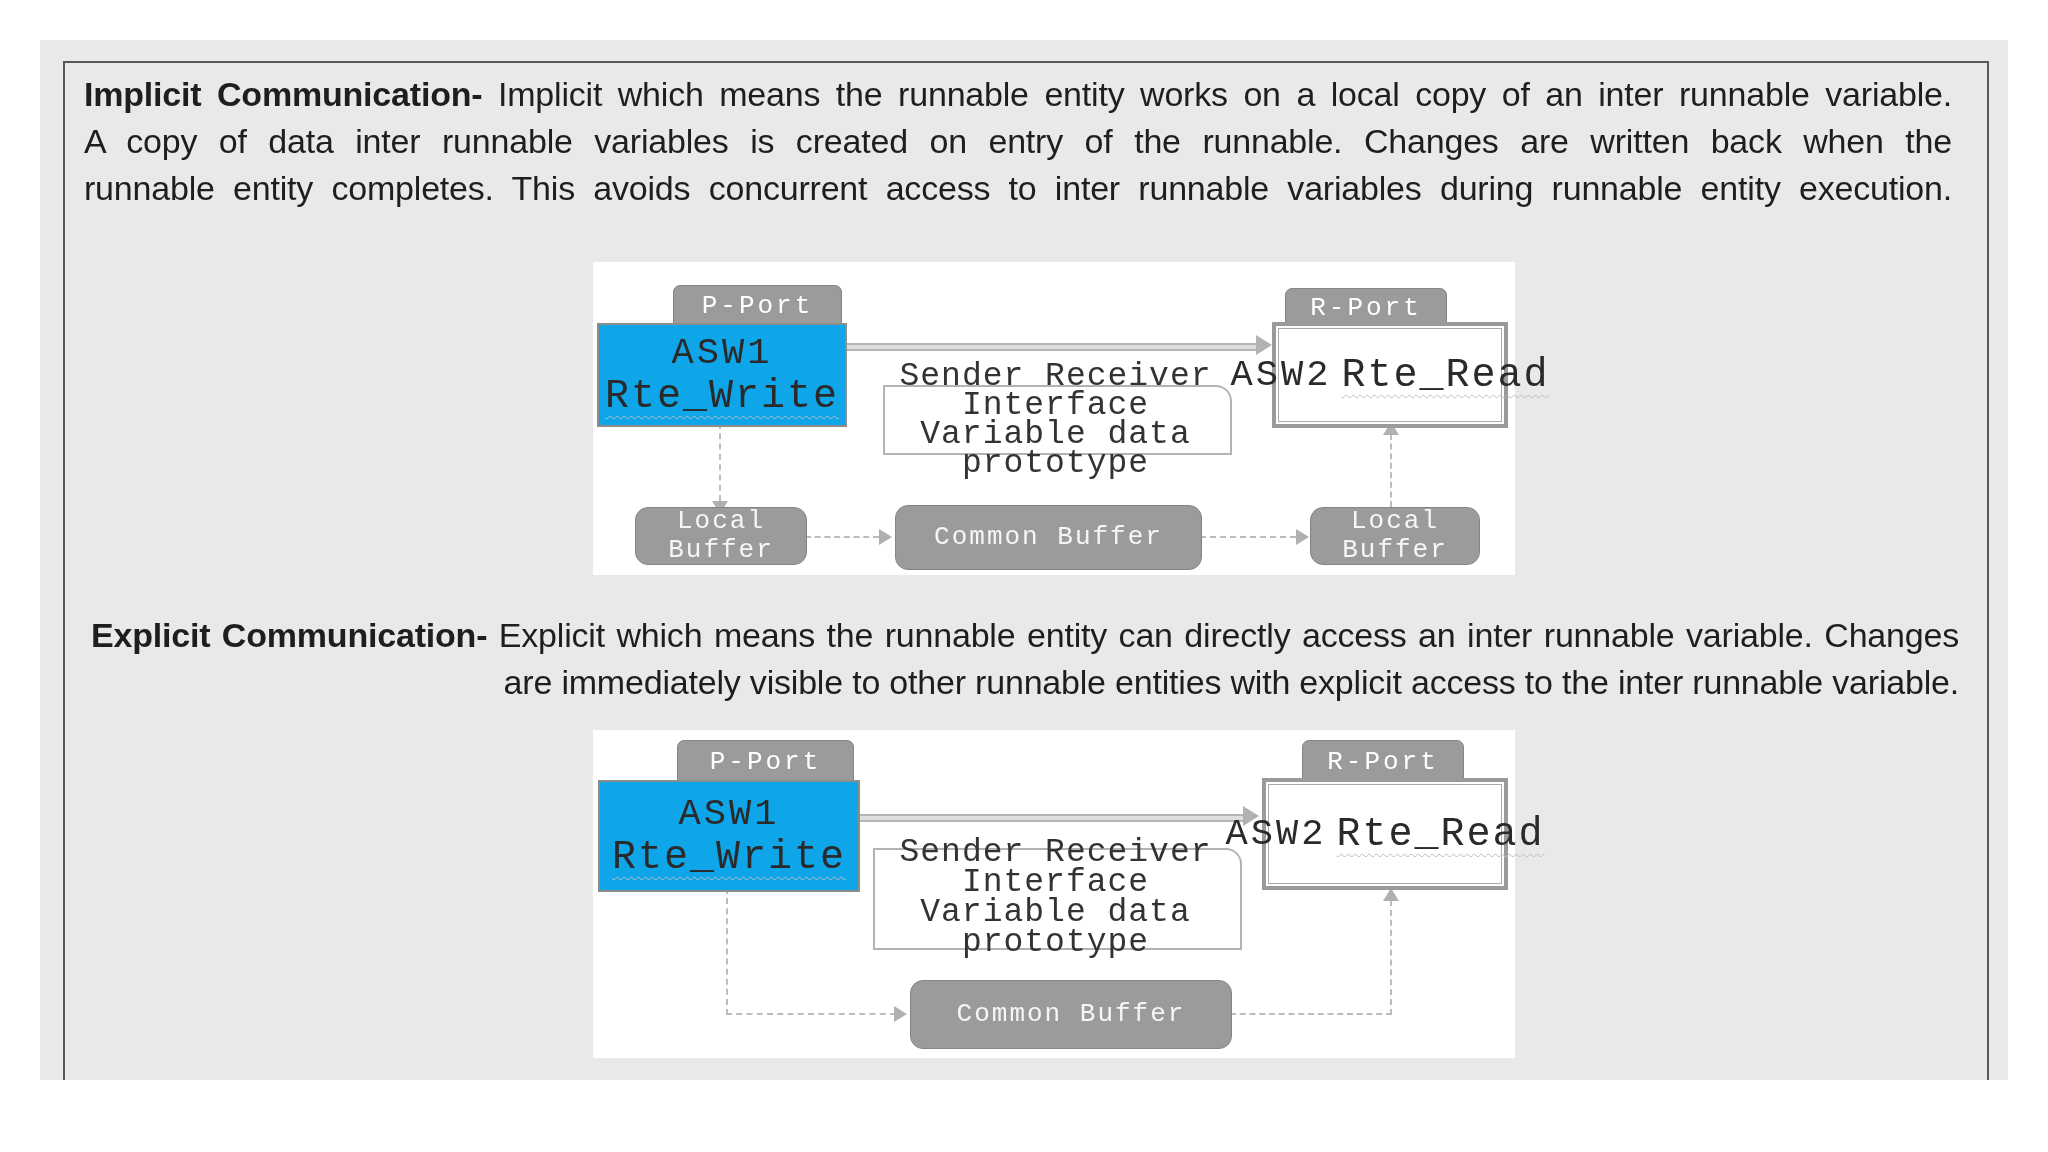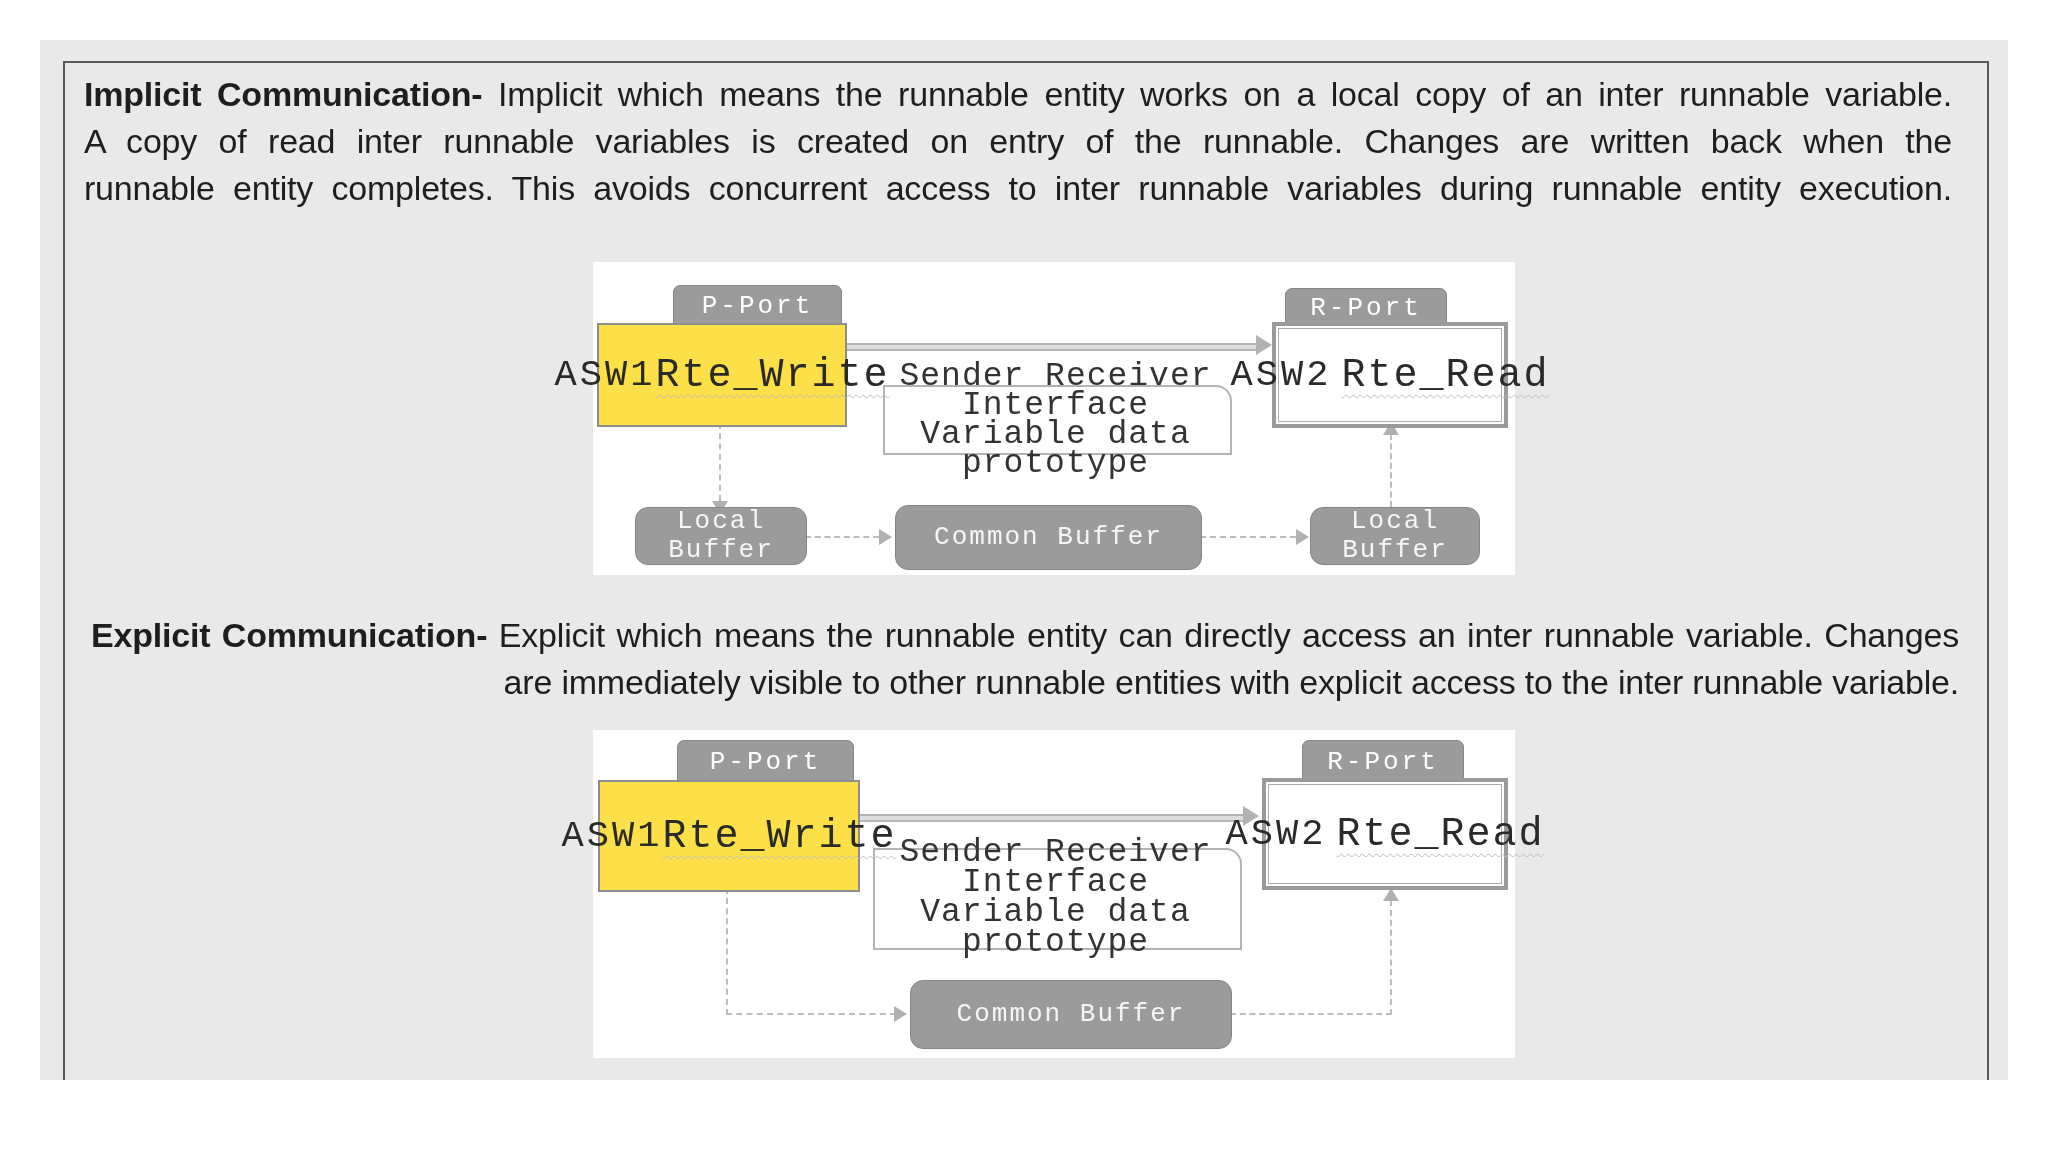--- a/index.html
+++ b/index.html
@@ -17,22 +17,22 @@
   #para-implicit{top:71px;}
   #para-explicit{top:612px;margin-left:7px;}
 
   
   .diagram{position:absolute;background:#ffffff;font-family:Liberation Mono, monospace;}
   #diagram-implicit{left:593px;top:262px;width:922px;height:313px;}
   #diagram-explicit{left:593px;top:730px;width:922px;height:328px;}
 
   .tab{position:absolute;background:#9b9b9b;border:1px solid #868686;border-radius:7px 7px 0 0;
        color:#ffffff;font-size:26px;letter-spacing:3px;display:flex;align-items:center;justify-content:center;z-index:1;}
-  .aswbox{position:absolute;background:#fde047;border:2px solid #8d8d8d;z-index:2;
-          display:flex;align-items:center;justify-content:center;}
+  .aswbox{position:absolute;background:#0ea5e9;border:2px solid #8d8d8d;z-index:2;
+          display:flex;flex-direction:column;align-items:center;justify-content:center;}
   .asw-title{font-size:37px;color:#2a2a2a;letter-spacing:3px;}
   .asw-api{font-size:40px;color:#2a2a2a;letter-spacing:2px;
            text-decoration:underline wavy #bdbdbd 1px;text-underline-offset:8px;}
   .asw2{position:absolute;background:#ffffff;border:4px solid #9a9a9a;z-index:2;}
   .asw2-in{position:absolute;inset:2px;border:1px solid #ababab;
            display:flex;flex-direction:row;align-items:center;justify-content:center;gap:10px;}
 
   
   .arrowbar{position:absolute;height:4px;background:#dedede;border-top:2px solid #b5b5b5;border-bottom:2px solid #b5b5b5;z-index:1;}
   .arrowbar-head{position:absolute;width:0;height:0;border-left:16px solid #b2b2b2;
@@ -59,21 +59,21 @@
 </style>
 </head>
 <body>
 
 <div class="slide">
   <div class="panel"></div>
   <div class="frame"></div>
 
   <div class="para" id="para-implicit">
     <div class="line just"><span class="lead">Implicit Communication-</span><span> Implicit which means the runnable entity works on a local copy of an inter runnable variable.</span></div>
-    <div class="line just">A copy of read inter runnable variables is created on entry of the runnable. Changes are written back when the</div>
+    <div class="line just">A copy of data inter runnable variables is created on entry of the runnable. Changes are written back when the</div>
     <div class="line just">runnable entity completes. This avoids concurrent access to inter runnable variables during runnable entity execution.</div>
   </div>
 
   <div class="diagram" id="diagram-implicit">
     <div class="tab" style="left:80px;top:23px;width:167px;height:40px;">
       <span>P-Port</span>
     </div>
     <div class="aswbox" style="left:4px;top:61px;width:246px;height:100px;">
       <span class="asw-title">ASW1</span>
       <span class="asw-api">Rte_Write</span>

